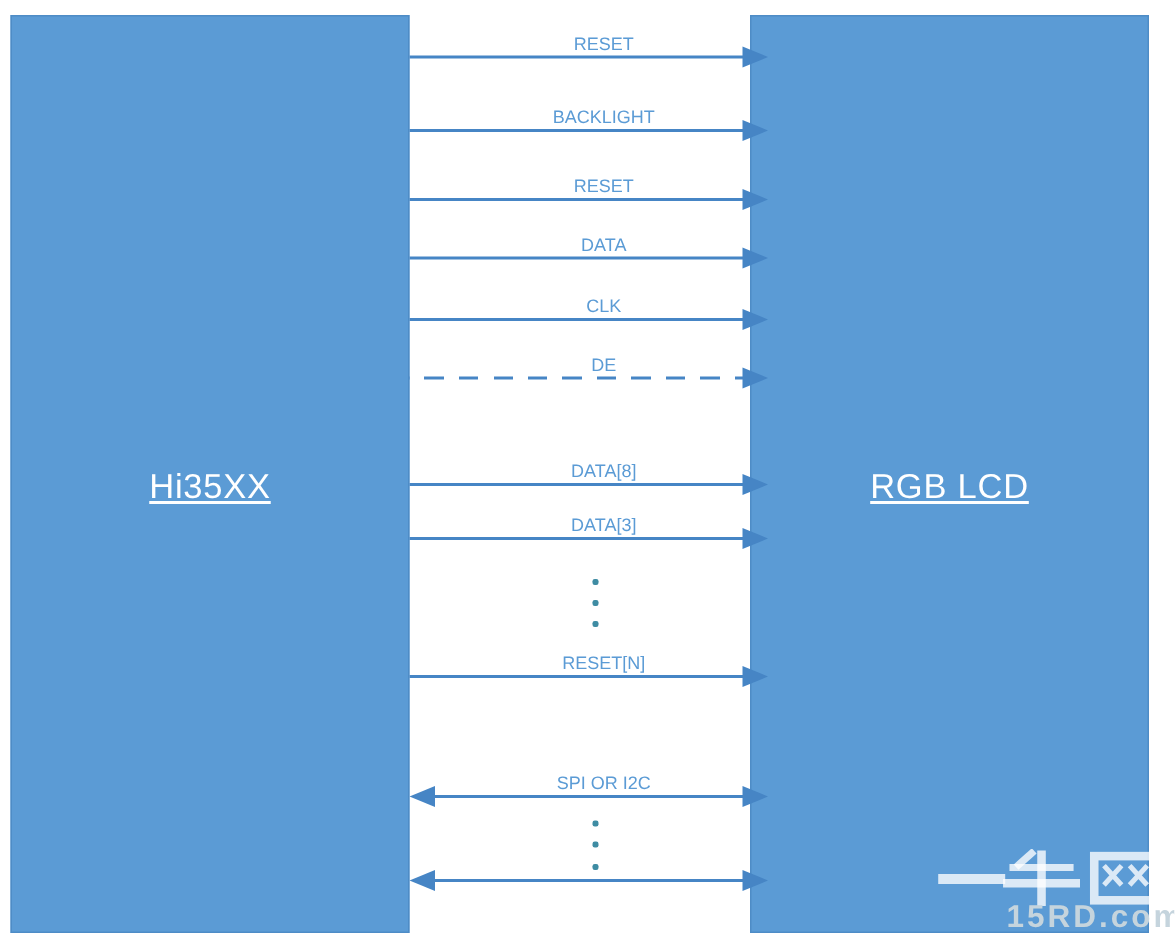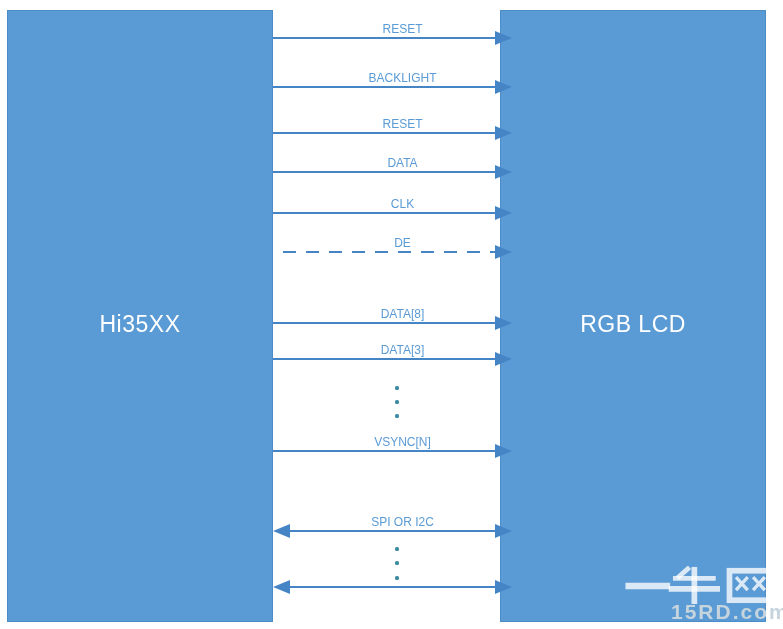--- a/index.html
+++ b/index.html
@@ -29,20 +29,21 @@
   }
   .block-left{left:7px;}
   .block-right{left:500px;}
   .block-label{
     position:absolute;
     left:0;right:0;top:300px;
     text-align:center;
     color:#FFFFFF;
     font-size:23px;
     letter-spacing:0.5px;
+    text-decoration:underline;
   }
   
   .signal{
     position:absolute;
     left:273px;width:239px;height:0;
   }
   .sig-line{
     position:absolute;
     left:0;right:15px;top:-1px;height:2px;
     background:var(--line);
@@ -137,21 +138,21 @@
         <div class="sig-label">DATA[8]</div>
       </div>
       <div class="signal" style="top: 359px;">
         <div class="sig-line"></div>
         <div class="arrowhead right"></div>
         <div class="sig-label">DATA[3]</div>
       </div>
       <div class="signal" style="top: 451px;">
         <div class="sig-line"></div>
         <div class="arrowhead right"></div>
-        <div class="sig-label">VSYNC[N]</div>
+        <div class="sig-label">RESET[N]</div>
       </div>
       <div class="signal" style="top: 531px;">
         <div class="sig-line both"></div>
         <div class="arrowhead right"></div>
         <div class="arrowhead left"></div>
         <div class="sig-label">SPI OR I2C</div>
       </div>
       <div class="signal" style="top: 587px;">
         <div class="sig-line both"></div>
         <div class="arrowhead right"></div>

